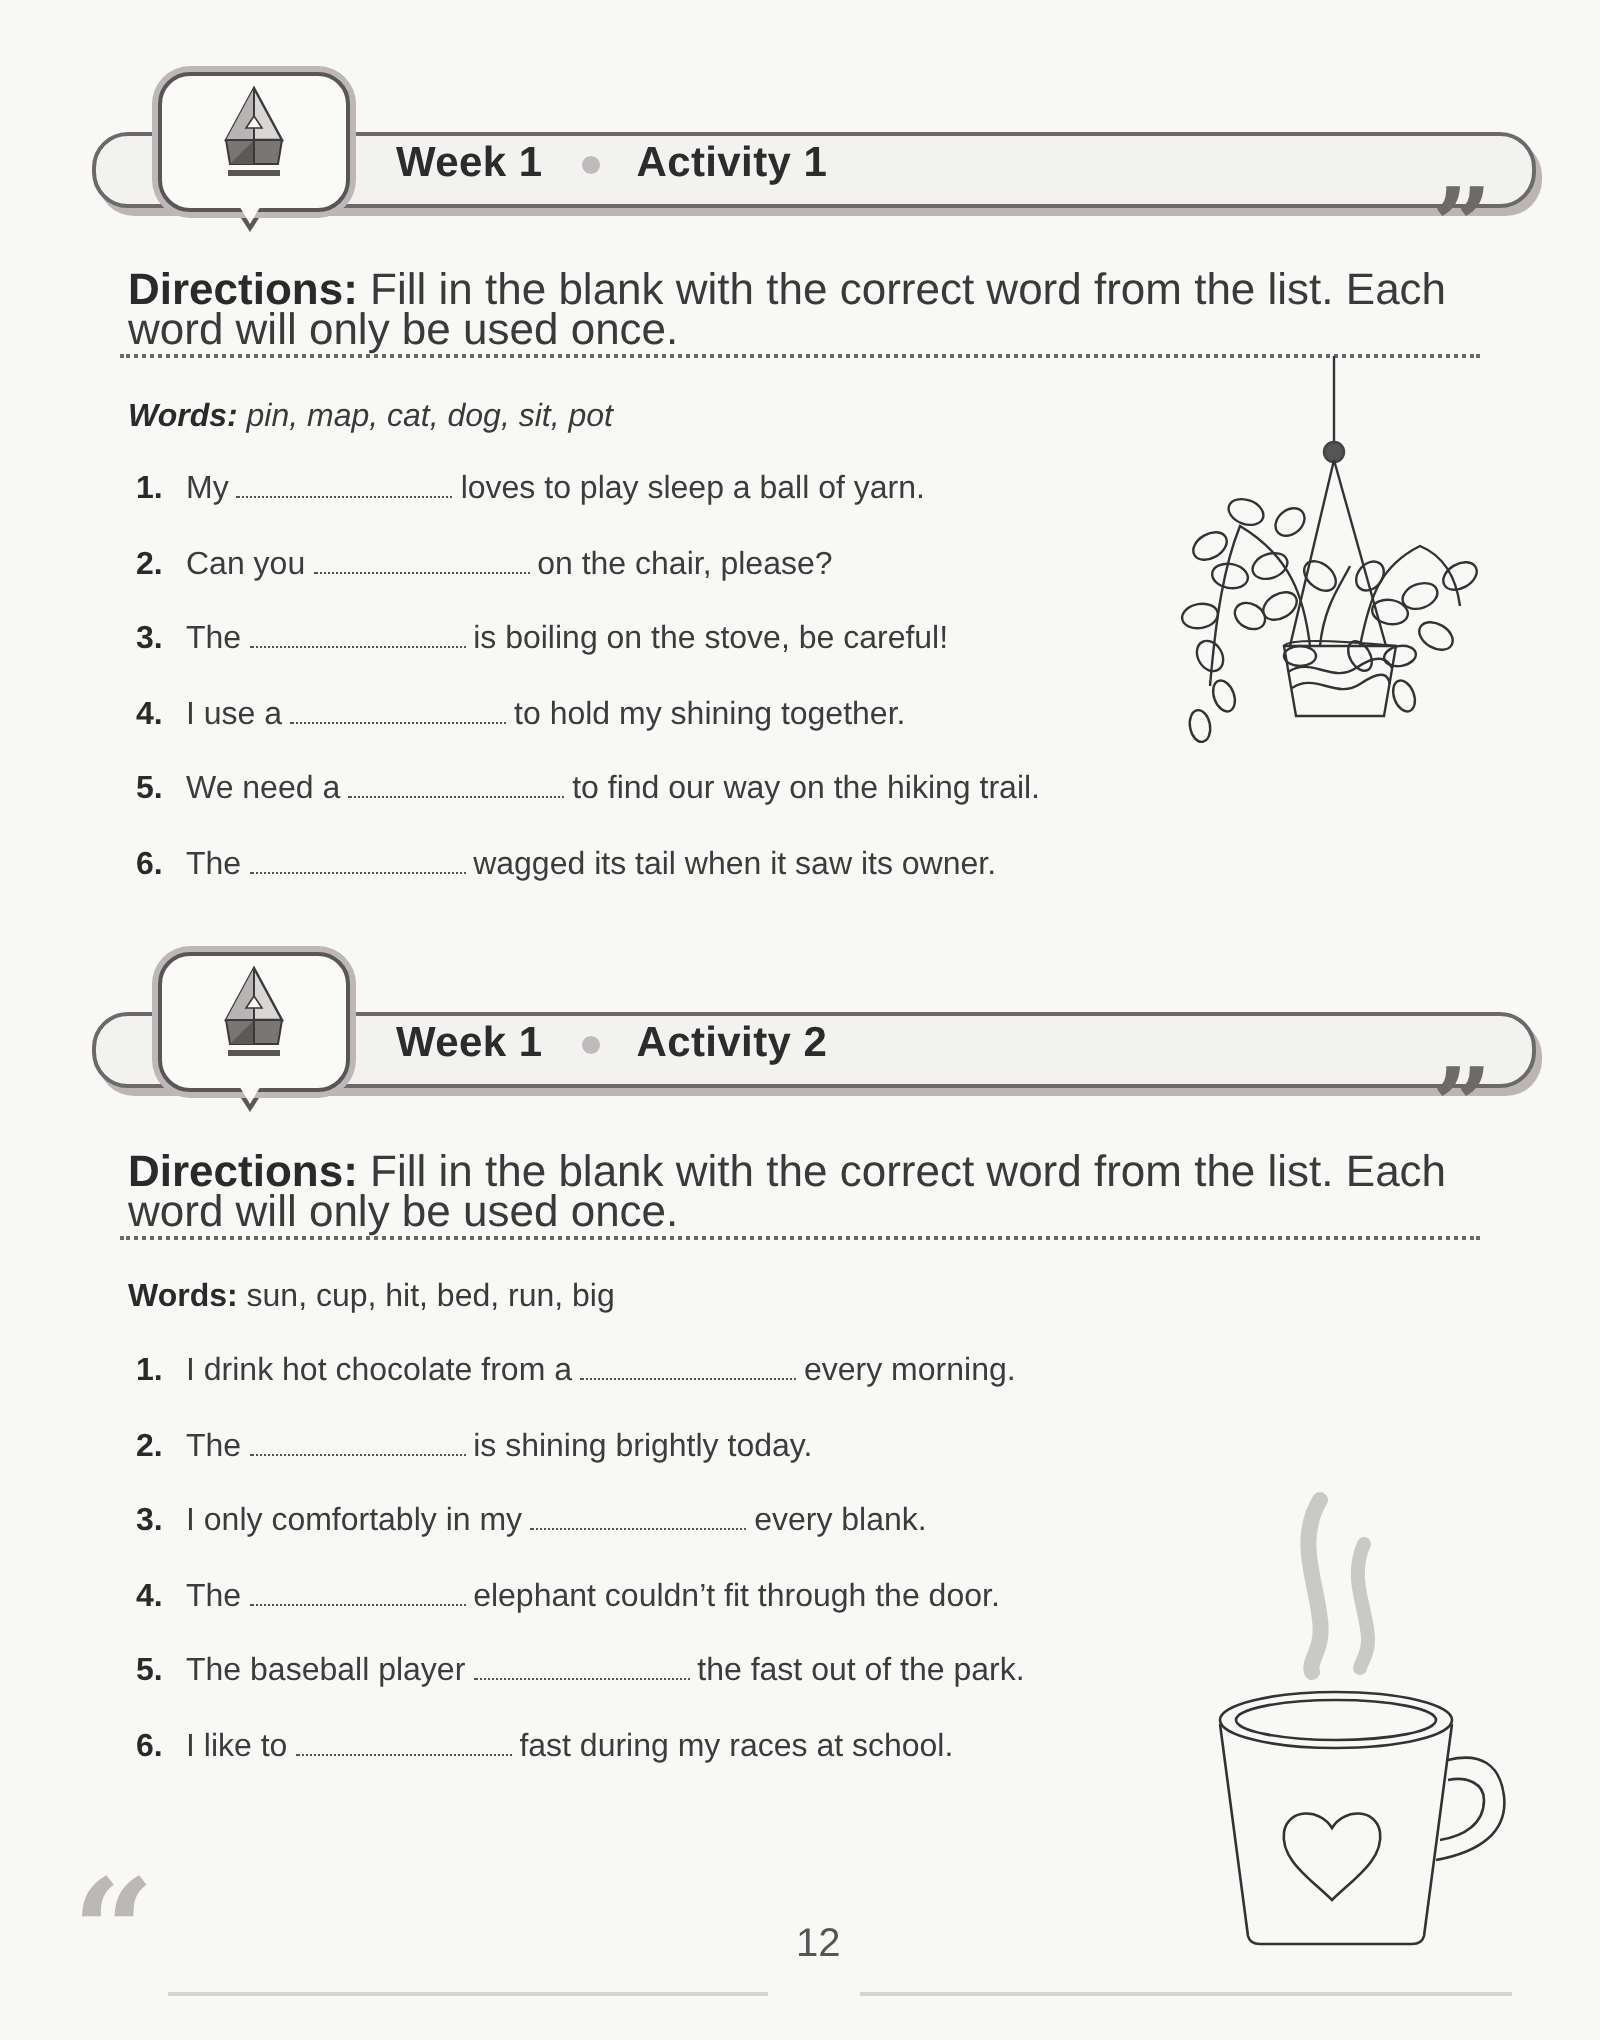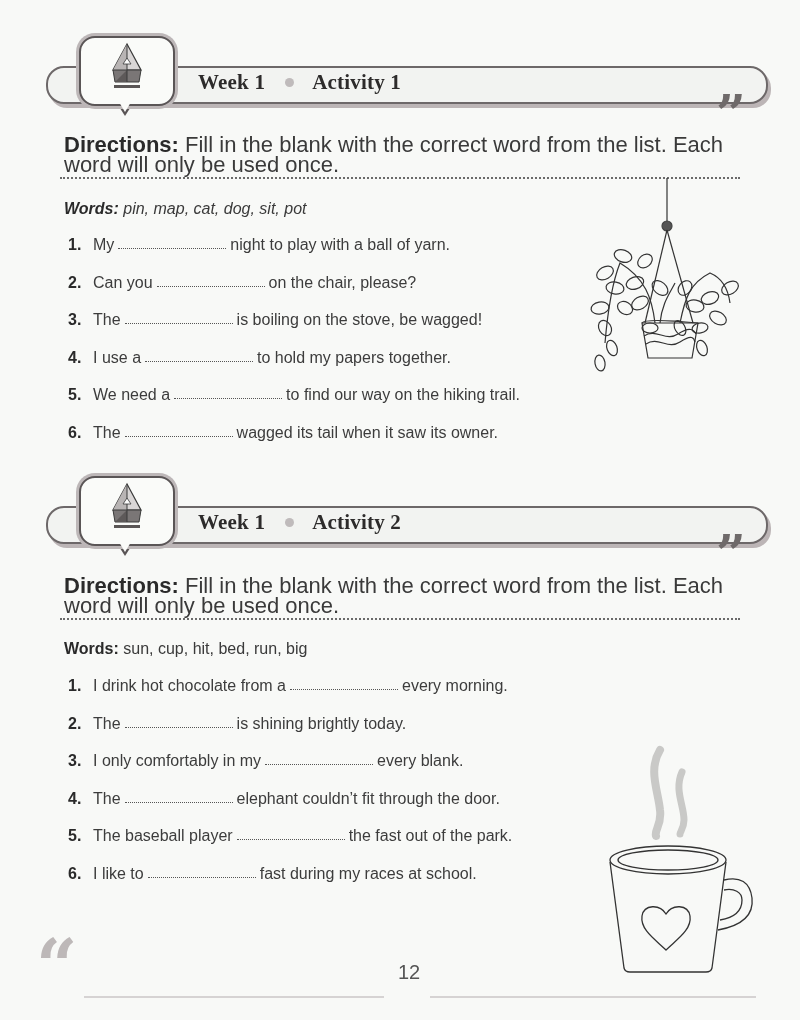--- a/index.html
+++ b/index.html
@@ -80,21 +80,20 @@
       position: absolute;
       left: 198px;
       top: 40px;
       font-size: 21px;
       font-weight: bold;
       color: #2d2b2b;
       letter-spacing: 0.2px;
       display: flex;
       align-items: center;
       white-space: nowrap;
-      font-family: Liberation Serif, serif;
     }
     .banner-dot {
       display: inline-block;
       width: 9px;
       height: 9px;
       border-radius: 50%;
       background: #bfbabb;
       margin: 0 18px 0 20px;
     }
     .quote-close {
@@ -252,39 +251,39 @@
 <div class="words" style="top:200px;font-style:italic;">
   <b>Words:</b>
   <span>pin, map, cat, dog, sit, pot</span>
 </div>
 
 <ol class="q-list" style="top:236px;">
   <li class="q-item">
     <span class="q-num">1.</span>
     <span>My</span>
     <span class="blank"></span>
-    <span>night to play with a ball of yarn.</span>
+    <span>loves to play sleep a ball of yarn.</span>
   </li>
   <li class="q-item">
     <span class="q-num">2.</span>
     <span>Can you</span>
     <span class="blank"></span>
     <span>on the chair, please?</span>
   </li>
   <li class="q-item">
     <span class="q-num">3.</span>
     <span>The</span>
     <span class="blank"></span>
-    <span>is boiling on the stove, be wagged!</span>
+    <span>is boiling on the stove, be careful!</span>
   </li>
   <li class="q-item">
     <span class="q-num">4.</span>
     <span>I use a</span>
     <span class="blank"></span>
-    <span>to hold my papers together.</span>
+    <span>to hold my shining together.</span>
   </li>
   <li class="q-item">
     <span class="q-num">5.</span>
     <span>We need a</span>
     <span class="blank"></span>
     <span>to find our way on the hiking trail.</span>
   </li>
   <li class="q-item">
     <span class="q-num">6.</span>
     <span>The</span>

